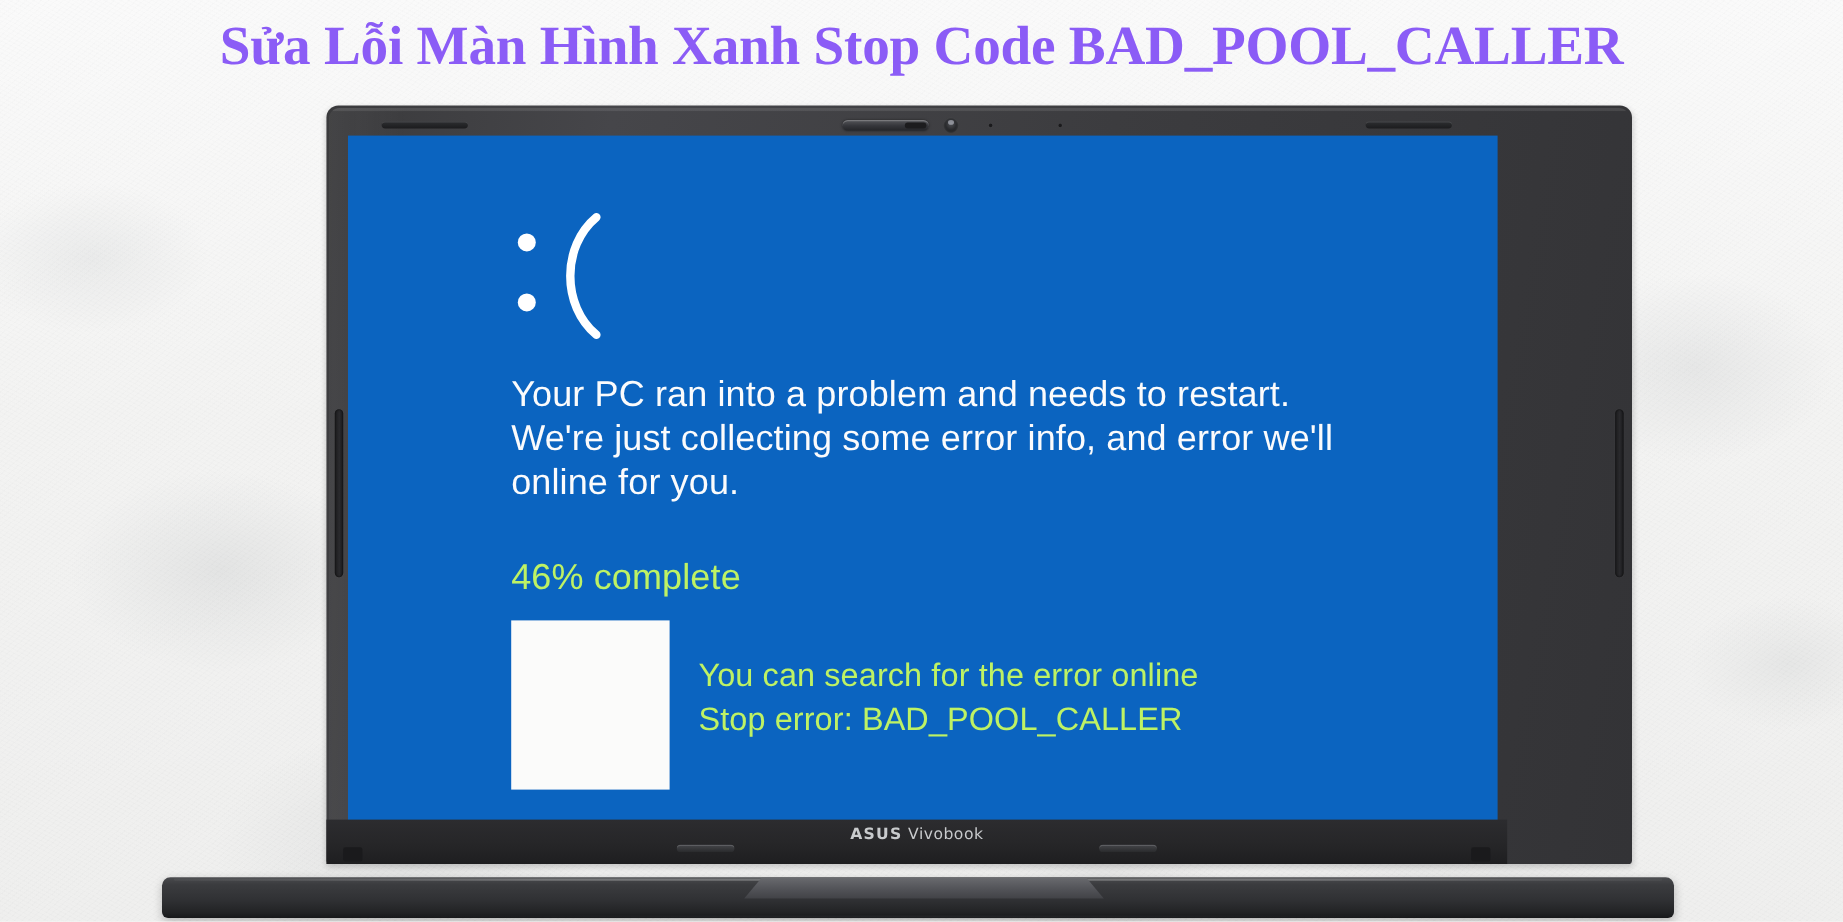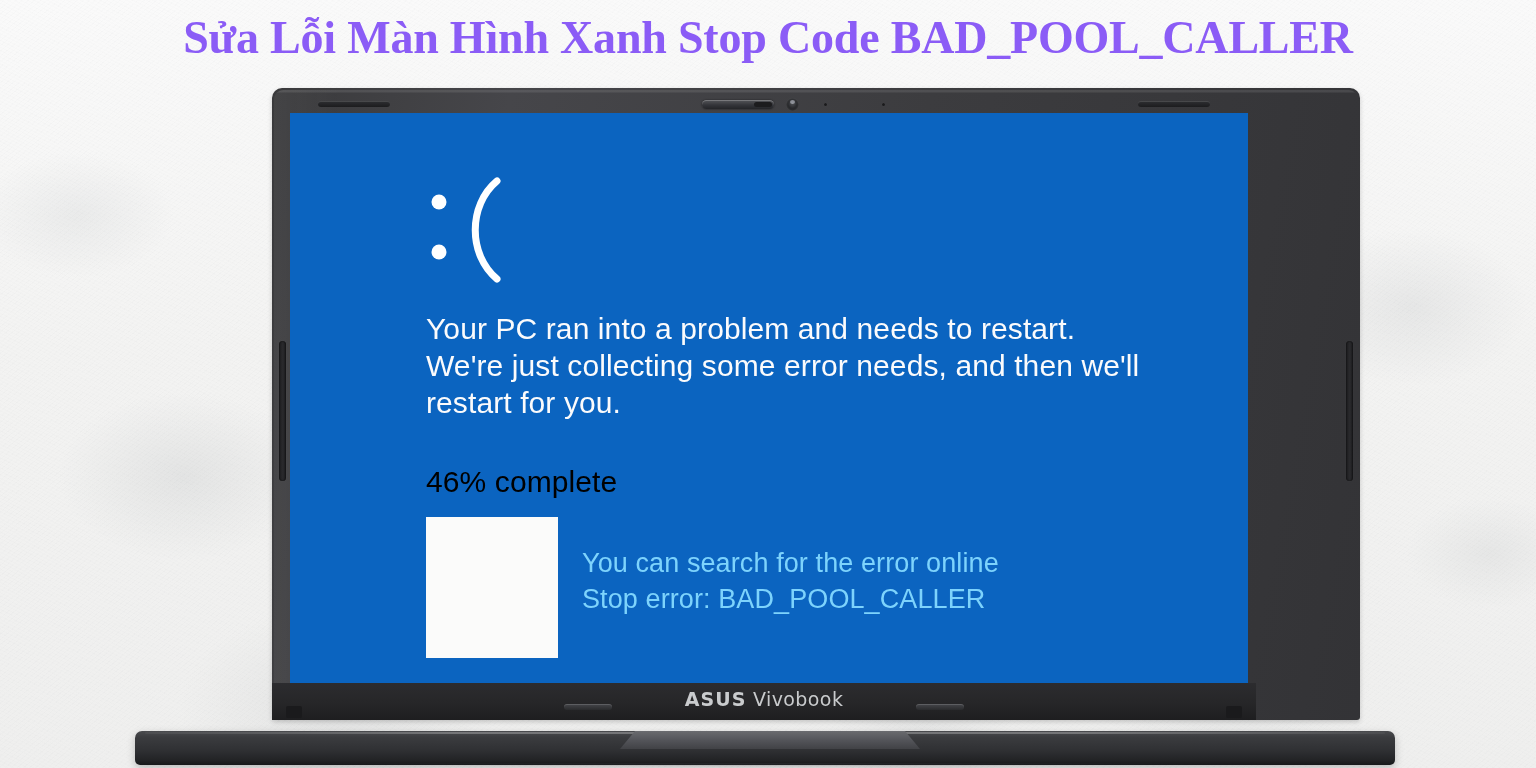--- a/index.html
+++ b/index.html
@@ -143,47 +143,47 @@
     font-weight:300;
     letter-spacing:.1px;
     color:#fbfbfc;
   }
   #bsod-message div { white-space:nowrap; }
 
   #bsod-progress {
     position:absolute;
     left:136px; top:352px;
     font-size:30px; font-weight:300; letter-spacing:.1px;
-    color:#000000;
+    color:#bef264;
   }
 
   #qr-placeholder {
     position:absolute;
     left:136px; top:404px;
     width:132px; height:141px;
     background:#fbfbfa;
   }
 
   #bsod-support {
     position:absolute;
     left:292px; top:432px; width:640px;
     font-size:27px; line-height:36px; font-weight:300;
-    letter-spacing:.1px; color:#7dd3fc;
+    letter-spacing:.1px; color:#bef264;
   }
   #bsod-support div { white-space:nowrap; }
 
   
   #bottom-bezel {
     position:absolute; left:0; bottom:0; width:984px; height:37px;
     background:linear-gradient(180deg,#2c2c2f 0%,#262628 55%,#1e1e20 100%);
     display:flex; align-items:flex-start; justify-content:center;
   }
   #brand-logo {
     margin-top:5px;
-    font-size:19px; letter-spacing:.4px;
+    font-size:13px; letter-spacing:.4px;
     color:#c9cbcd; font-weight:400;
     font-family:"DejaVu Sans", sans-serif;
   }
   #brand-logo b { font-weight:700; letter-spacing:1.1px; }
   .hinge-tab {
     position:absolute; bottom:10px; width:48px; height:6px; border-radius:3px;
     background:linear-gradient(180deg,#45464a,#2a2b2d);
     box-shadow:inset 0 1px 0 rgba(255,255,255,.14);
   }
   #hinge-tab-left  { left:292px; }
@@ -251,22 +251,22 @@
       <div id="bsod">
 
         <svg id="sad-face" viewBox="0 0 120 110" aria-hidden="true">
           <circle cx="13" cy="27" r="7.5" fill="#ffffff"></circle>
           <circle cx="13" cy="77" r="7.5" fill="#ffffff"></circle>
           <path d="M 71 6 C 42 30 42 80 71 104" fill="none" stroke="#ffffff" stroke-width="7" stroke-linecap="round"></path>
         </svg>
 
         <div id="bsod-message">
           <div>Your PC ran into a problem and needs to restart.</div>
-          <div>We're just collecting some error needs, and then we'll</div>
-          <div>restart for you.</div>
+          <div>We're just collecting some error info, and error we'll</div>
+          <div>online for you.</div>
         </div>
 
         <div id="bsod-progress">46% complete</div>
 
         <div id="qr-placeholder"></div>
 
         <div id="bsod-support">
           <div>You can search for the error online</div>
           <div>Stop error: BAD_POOL_CALLER</div>
         </div>

